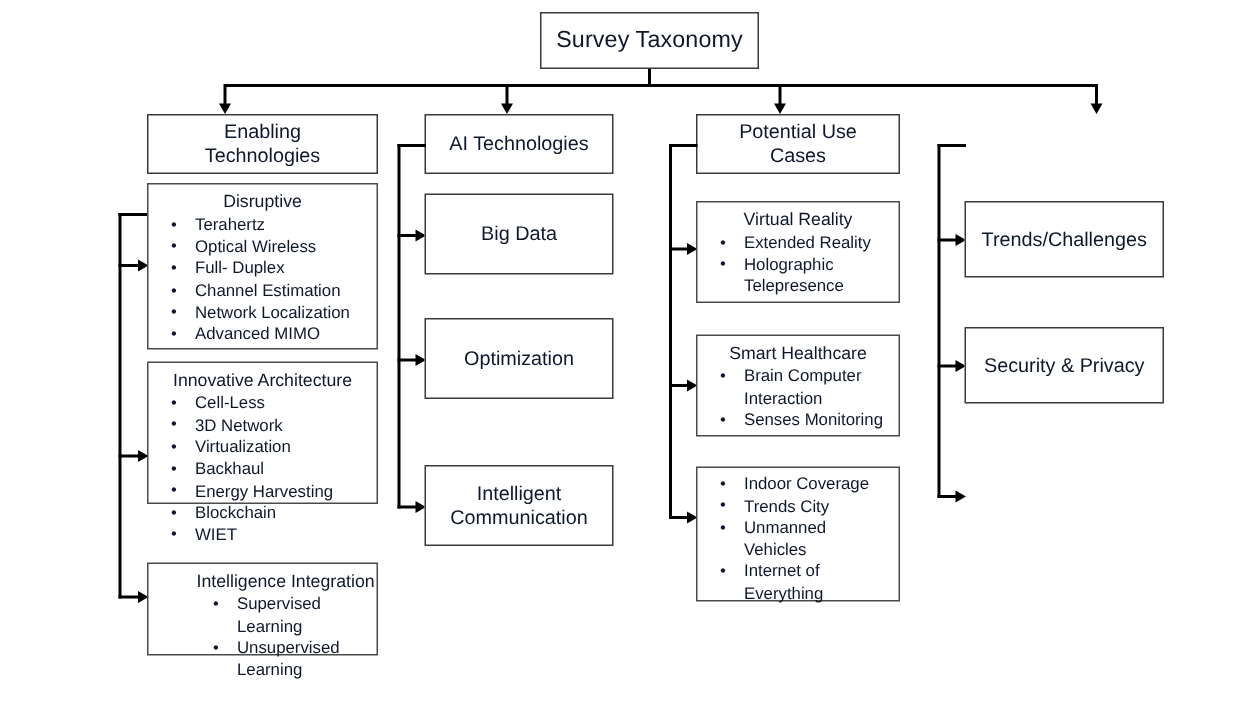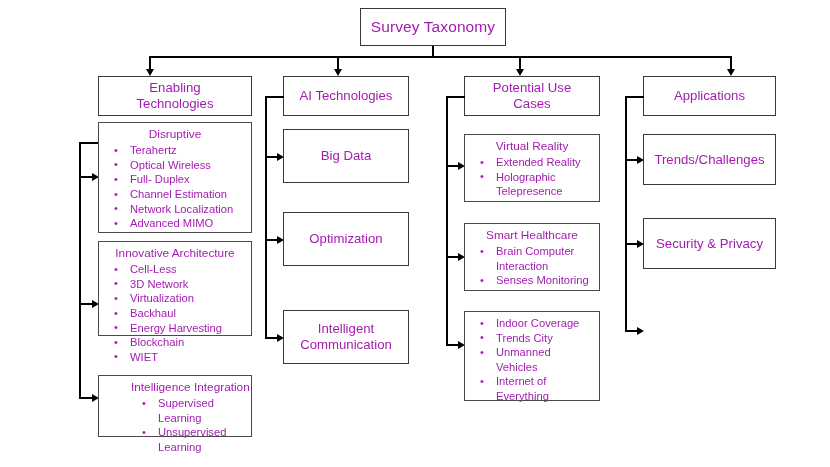--- a/index.html
+++ b/index.html
@@ -6,21 +6,21 @@
     margin: 0;
     padding: 0;
     background: #ffffff;
   }
   #canvas {
     position: relative;
     width: 830px;
     height: 467px;
     background: #ffffff;
     font-family: "Liberation Sans", sans-serif;
-    color: #a21caf;
+    color: #0f172a;
     overflow: hidden;
   }
   .node {
     position: absolute;
     box-sizing: border-box;
     border: 1.3px solid #3a3a3a;
     background: #ffffff;
     display: flex;
     align-items: center;
     justify-content: center;
@@ -254,23 +254,20 @@
   <div class="listbox" style="left:464px; top:311px; width:136px; height:90px;">
     <ul>
       <li><span class="bullet">•</span><span>Indoor Coverage</span></li>
       <li><span class="bullet">•</span><span>Trends City</span></li>
       <li><span class="bullet">•</span><span>Unmanned Vehicles</span></li>
       <li><span class="bullet">•</span><span>Internet of</span></li>
       <li class="cont"><span>Everything</span></li>
     </ul>
   </div>
 
-  <div class="node header" style="left:643px; top:76px; width:133px; height:40px;">
-    <span class="title">Applications</span>
-  </div>
 
   <div class="hline" style="left:625px; top:96px; width:19px;"></div>
   <div class="vline" style="left:625px; top:96px; height:236px;"></div>
 
   <div class="hline" style="left:625px; top:159px; width:13px;"></div>
   <div class="arrow-right" style="left:637px; top:155.5px;"></div>
 
   <div class="hline" style="left:625px; top:243px; width:13px;"></div>
   <div class="arrow-right" style="left:637px; top:239.5px;"></div>
 

